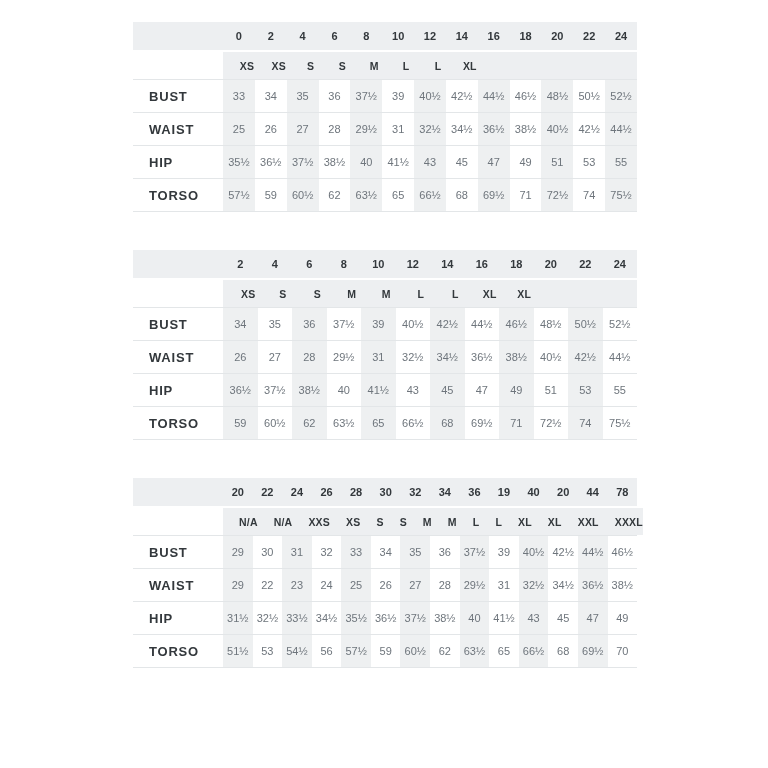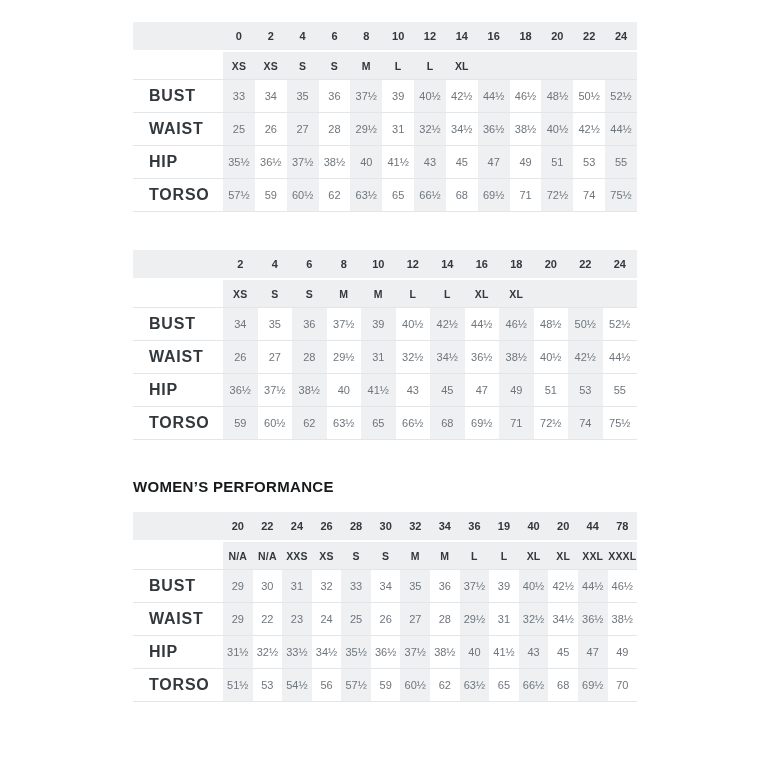--- a/index.html
+++ b/index.html
@@ -17,23 +17,23 @@
     color:var(--title-text,#17191b);
   }
   .tbl{border-bottom:1px solid var(--divider,#e3e6e8);}
   .row{display:flex;align-items:stretch;}
   .lbl{flex:0 0 90px;width:90px;box-sizing:border-box;display:flex;align-items:center;padding-left:16px;}
   .cell{flex:1;display:flex;align-items:center;justify-content:center;white-space:nowrap;}
   .row.head{height:28px;background:var(--band,#edeff1);margin-bottom:2px;}
   .row.head .cell{font-size:11px;font-weight:700;color:var(--head-text,#33383c);}
   .row.letters{height:27px;}
   .row.letters .cells{flex:1;display:flex;background:var(--band,#edeff1);}
-  .row.letters .cell{font-size:10.5px;font-weight:700;letter-spacing:.2px;color:var(--head-text,#33383c);}
+  .row.letters .cell{font-size:10.5px;font-weight:700;letter-spacing:.2px;color:var(--head-text,#33383c);padding-left:16px;}
   .row.data{height:32px;border-top:1px solid var(--divider,#e3e6e8);}
-  .row.data .lbl{font-size:16px;font-weight:700;letter-spacing:.8px;color:var(--label-text,#33383c);}
+  .row.data .lbl{font-size:13px;font-weight:700;letter-spacing:.8px;color:var(--label-text,#33383c);}
   .row.data .cell{font-size:11px;color:var(--value-text,#6e757c);}
   .cell.stripe{background:var(--stripe,#eef0f1);}
 </style>
 </head>
 <body>
 
 <main>
     <section class="size-section">
       <div class="tbl">
         <div class="row head">
@@ -226,21 +226,20 @@
           <div class="cell stripe">68</div>
           <div class="cell">69½</div>
           <div class="cell stripe">71</div>
           <div class="cell">72½</div>
           <div class="cell stripe">74</div>
           <div class="cell">75½</div>
         </div>
       </div>
     </section>
     <section class="size-section">
-      <h2 class="tbl-title">WOMEN’S PERFORMANCE</h2>
       <div class="tbl">
         <div class="row head">
           <div class="lbl"></div>
           <div class="cell">20</div>
           <div class="cell">22</div>
           <div class="cell">24</div>
           <div class="cell">26</div>
           <div class="cell">28</div>
           <div class="cell">30</div>
           <div class="cell">32</div>

